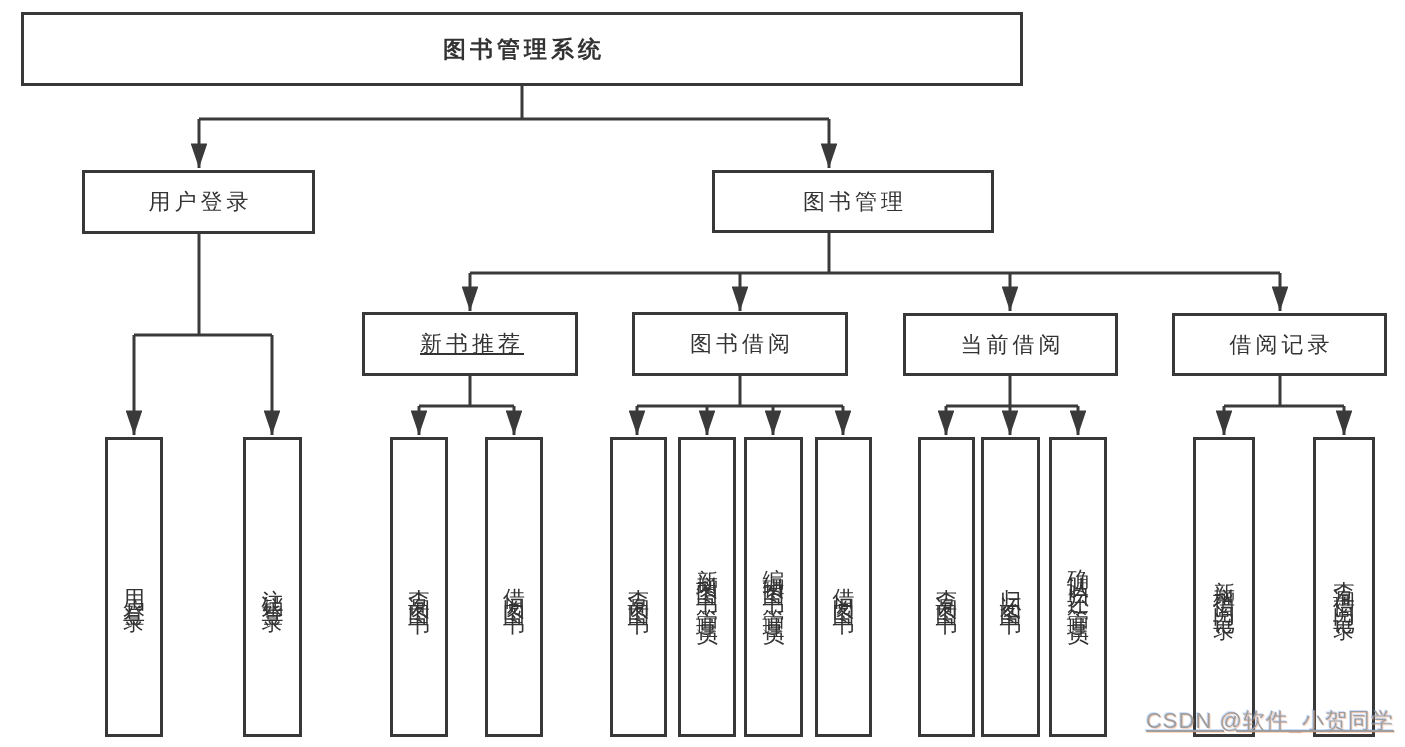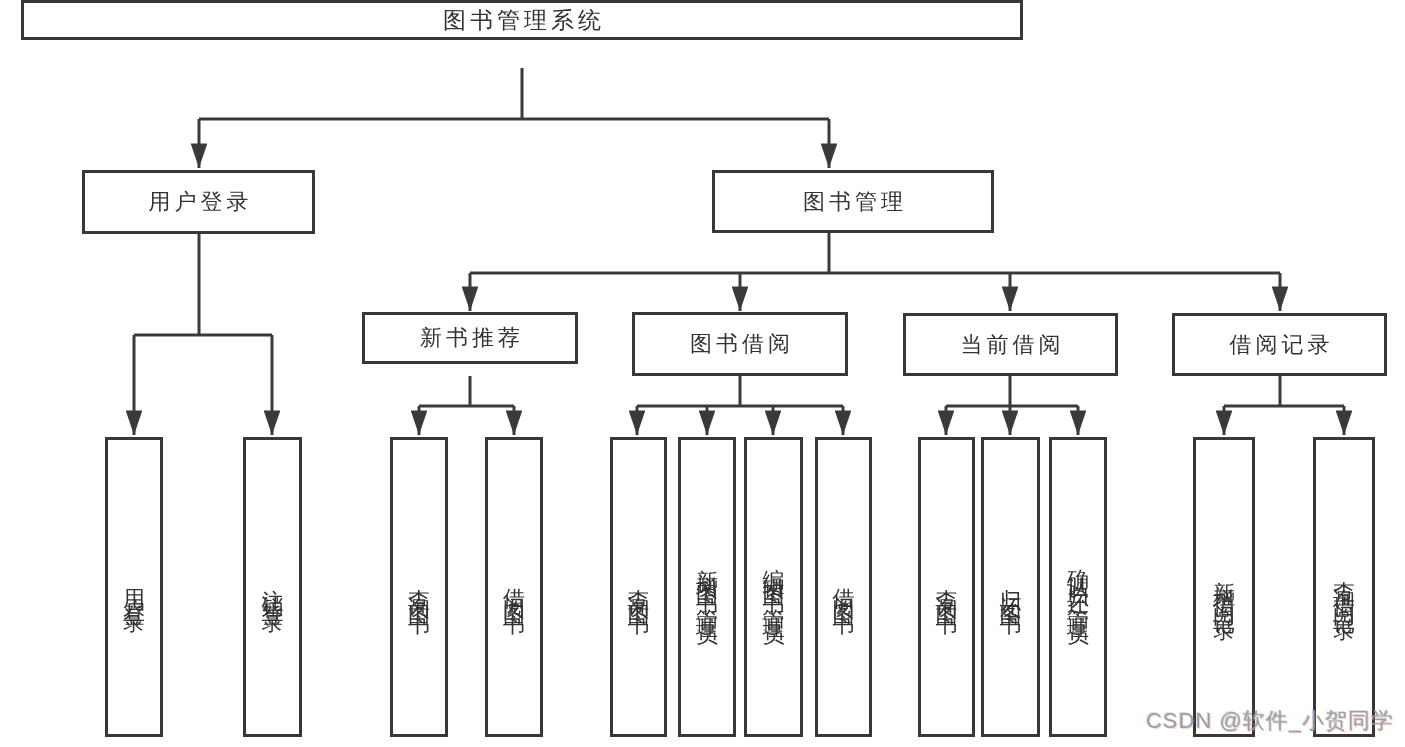--- a/index.html
+++ b/index.html
@@ -40,20 +40,21 @@
   }
   #watermark{
     position:absolute;
     right:11px;bottom:11px;
     font-size:22px;
     color:var(--wm-color);
     letter-spacing:1px;
     text-shadow:1px 1px 0 rgba(250,140,80,0.35), -1px -1px 0 rgba(90,150,250,0.30);
     z-index:5;
     white-space:nowrap;
+    text-decoration:underline;
   }
 </style>
 </head>
 <body>
 
 <div id="stage">
 
   <svg id="connector-layer" viewBox="0 0 1405 747" xmlns="http://www.w3.org/2000/svg">
     <defs>
       <marker id="arrow" viewBox="0 0 10 10" preserveAspectRatio="none" refX="10" refY="5" markerWidth="8.2" markerHeight="5.6" orient="auto" markerUnits="strokeWidth">
@@ -95,26 +96,26 @@
     <path d="M946,406 V435" marker-end="url(#arrow)"></path>
     <path d="M1010,406 V435" marker-end="url(#arrow)"></path>
     <path d="M1078,406 V435" marker-end="url(#arrow)"></path>
 
     <path d="M1280,376 V406"></path>
     <path d="M1224,406 H1344"></path>
     <path d="M1224,406 V435" marker-end="url(#arrow)"></path>
     <path d="M1344,406 V435" marker-end="url(#arrow)"></path>
   </svg>
 
-  <div class="node hbox root" style="left:21px;top:0;width:1002px;height:40px;">图书管理系统</div>
+  <div class="node hbox root" style="left:21px;top:12px;width:1002px;height:74px;font-weight:bold;">图书管理系统</div>
 
   <div class="node hbox" style="left:82px;top:170px;width:233px;height:64px;">用户登录</div>
   <div class="node hbox" style="left:712px;top:170px;width:282px;height:63px;">图书管理</div>
 
-  <div class="node hbox" style="left:362px;top:312px;width:216px;height:52px;">新书推荐</div>
+  <div class="node hbox" style="left:362px;top:312px;width:216px;height:64px;text-decoration:underline;">新书推荐</div>
   <div class="node hbox" style="left:903px;top:313px;width:215px;height:63px;">当前借阅</div>
   <div class="node hbox" style="left:632px;top:312px;width:216px;height:64px;">图书借阅</div>
   <div class="node hbox" style="left:1172px;top:313px;width:215px;height:63px;">借阅记录</div>
 
   <div class="node vbox" style="left:105px;top:437px;width:58px;height:300px;">
     <span>用户登录</span>
     </div>
   <div class="node vbox" style="left:243px;top:437px;width:59px;height:300px;">
     <span>注销登录</span>
     </div>

